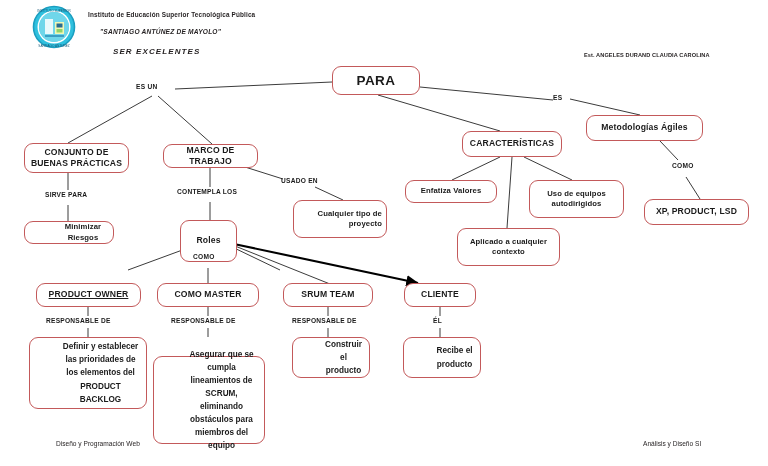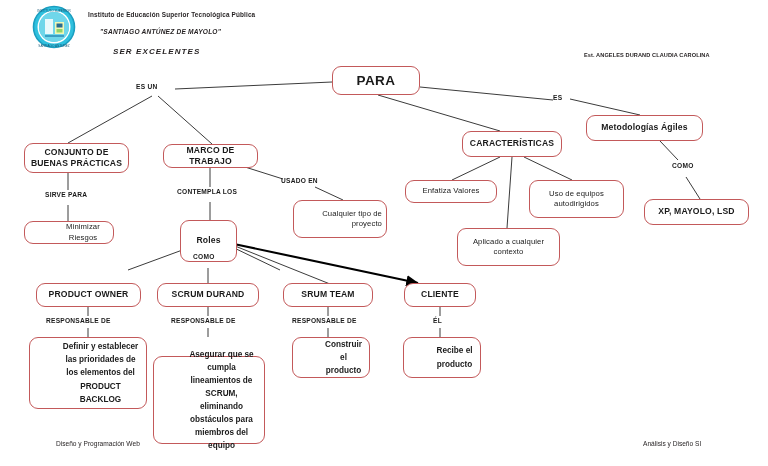--- a/index.html
+++ b/index.html
@@ -76,21 +76,21 @@
     color: #1a1a1a;
     display: flex;
     align-items: center;
     justify-content: center;
     text-align: center;
     line-height: 1.32;
     padding: 2px 4px;
   }
   .node.big    { font-size: 13.5px; font-weight: bold; letter-spacing: .4px; }
   .node.medium { font-size: 8.6px;  font-weight: bold; letter-spacing: .15px; }
-  .node.small  { font-size: 7.7px;  font-weight: normal; letter-spacing: .1px; }
+  .node.small  { font-size: 7.7px;  font-weight: bold; letter-spacing: .1px; }
   .node.body   { font-size: 8.2px;  font-weight: bold; line-height: 1.6; padding-left: 29px; }
 
   
   .conn {
     position: absolute;
     font-size: 6.6px;
     font-weight: bold;
     color: #1a1a1a;
     white-space: nowrap;
     letter-spacing: .25px;
@@ -192,24 +192,24 @@
   <div class="node medium" style="left:16px;  top:143px; width:105px; height:30px;margin-left:8px;">CONJUNTO DE BUENAS PRÁCTICAS</div>
   <div class="node medium" style="left:163px; top:144px; width:95px;  height:24px;">MARCO DE TRABAJO</div>
   <div class="node small" style="left:24px;  top:221px; width:90px;  height:23px;padding-left:32px;">Minimizar Riesgos</div>
   <div class="node medium" style="left:180px; top:220px; width:57px;  height:42px;">Roles</div>
   <div class="node small" style="left:293px; top:200px; width:94px;  height:38px;text-align:right;">Cualquier tipo de proyecto</div>
   <div class="node medium" style="left:462px; top:131px; width:100px; height:26px;">CARACTERÍSTICAS</div>
   <div class="node medium" style="left:586px; top:115px; width:117px; height:26px;">Metodologías Ágiles</div>
   <div class="node small" style="left:405px; top:180px; width:92px;  height:23px;">Enfatiza Valores</div>
   <div class="node small" style="left:529px; top:180px; width:95px;  height:38px;">Uso de equipos autodirigidos</div>
   <div class="node small" style="left:457px; top:228px; width:103px; height:38px;">Aplicado a cualquier contexto</div>
-  <div class="node medium" style="left:644px; top:199px; width:105px; height:26px;">XP, MAYOLO, LSD</div>
-
-  <div class="node medium" style="left:36px;  top:283px; width:105px; height:24px;">PRODUCT OWNER</div>
-  <div class="node medium" style="left:157px; top:283px; width:102px; height:24px;">SCRUM DURAND</div>
+  <div class="node medium" style="left:644px; top:199px; width:105px; height:26px;">XP, PRODUCT, LSD</div>
+
+  <div class="node medium" style="left:36px;  top:283px; width:105px; height:24px;text-decoration:underline;">PRODUCT OWNER</div>
+  <div class="node medium" style="left:157px; top:283px; width:102px; height:24px;">COMO MASTER</div>
   <div class="node medium" style="left:283px; top:283px; width:90px;  height:24px;">SRUM TEAM</div>
   <div class="node medium" style="left:404px; top:283px; width:72px;  height:24px;">CLIENTE</div>
 
   <div class="node body" style="left:29px;  top:337px; width:118px; height:72px;">Definir y establecer las prioridades de los elementos del PRODUCT BACKLOG</div>
   <div class="node body" style="left:153px; top:356px; width:112px; height:88px;">Asegurar que se cumpla lineamientos de SCRUM, eliminando obstáculos para miembros del equipo</div>
   <div class="node body" style="left:292px; top:337px; width:78px;  height:41px;">Construir el producto</div>
   <div class="node body" style="left:403px; top:337px; width:78px;  height:41px;">Recibe el producto</div>
 
   <div class="conn" style="left:136px; top:83px;">ES UN</div>
   <div class="conn" style="left:553px; top:94px;">ES</div>

